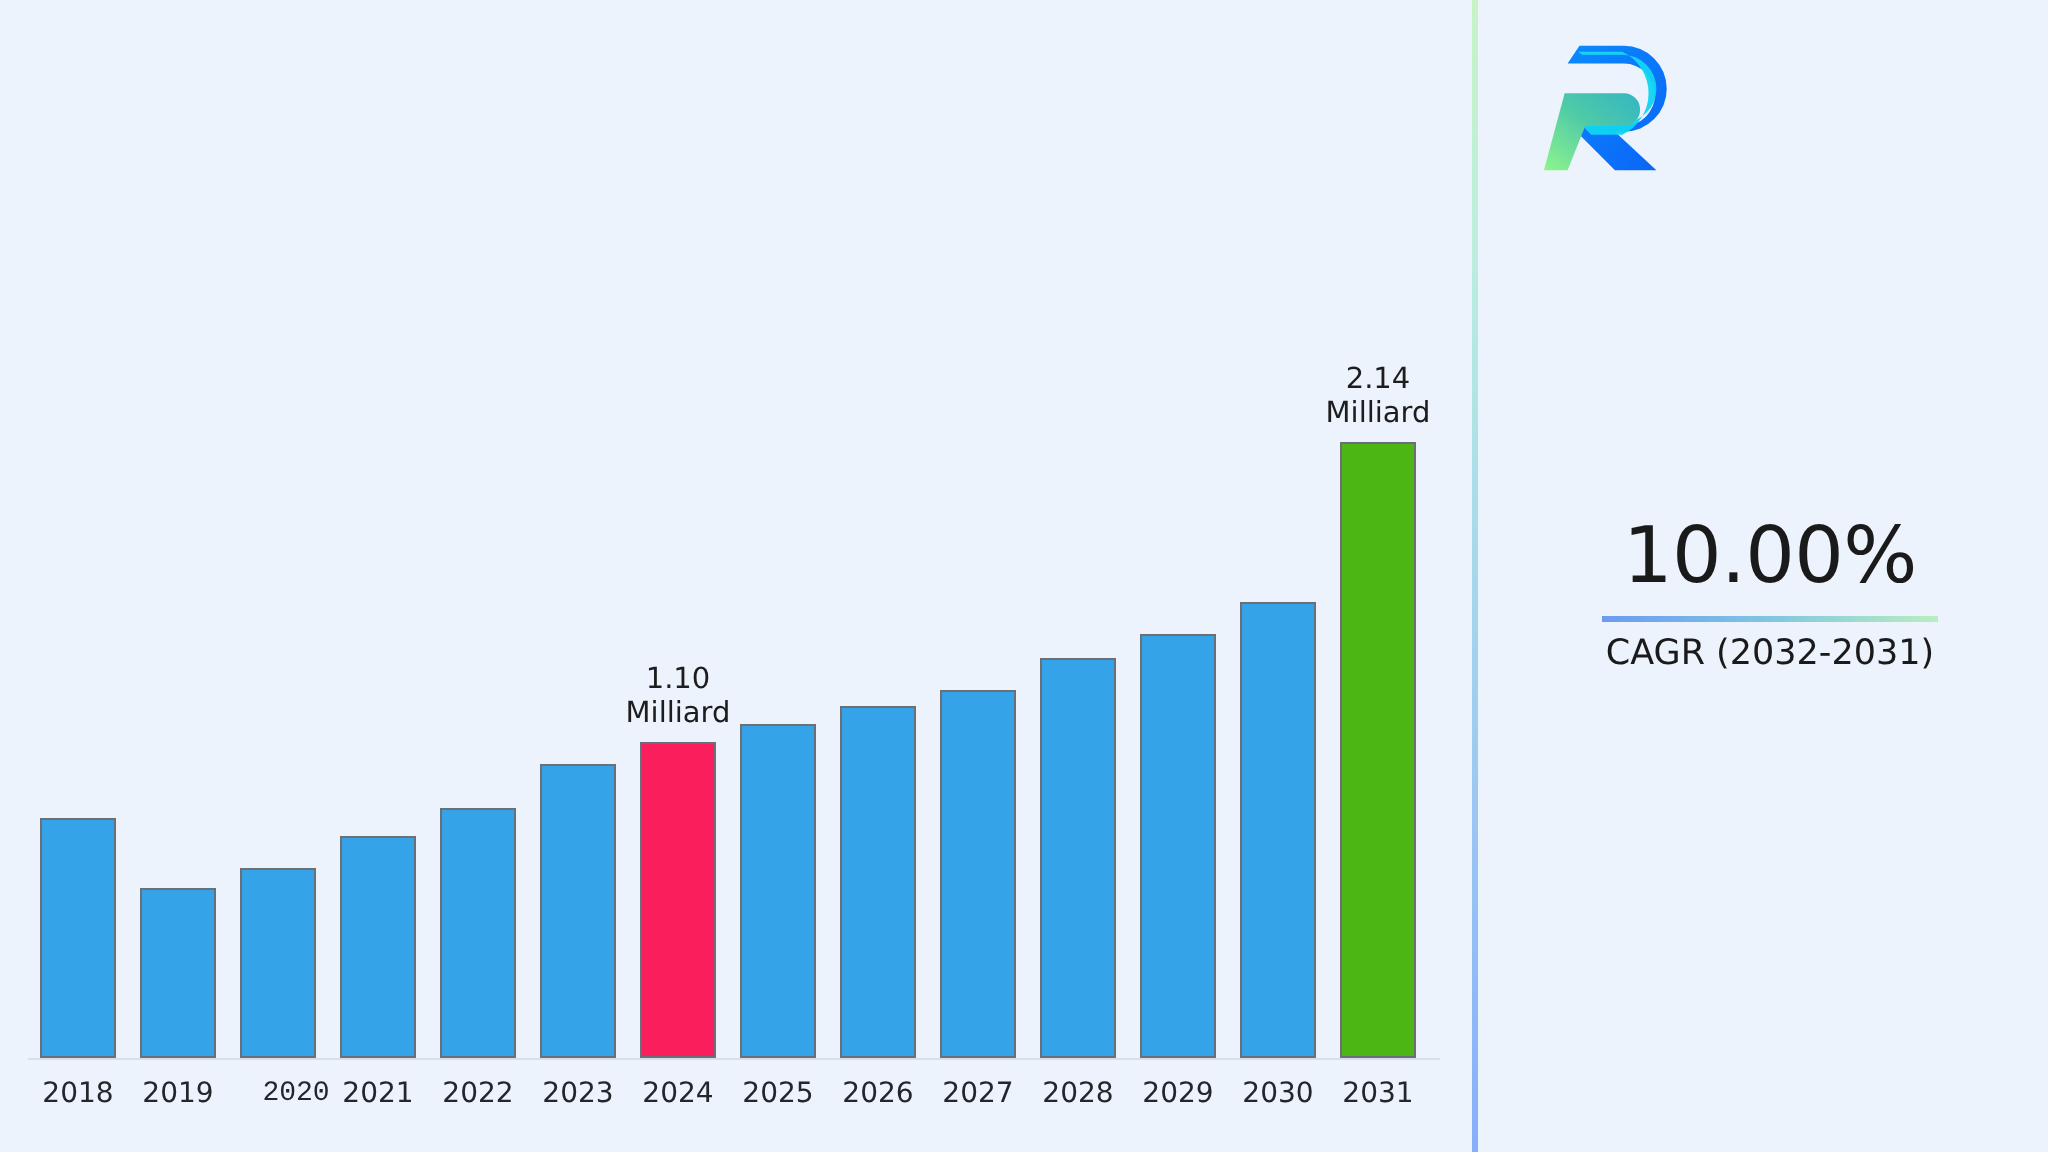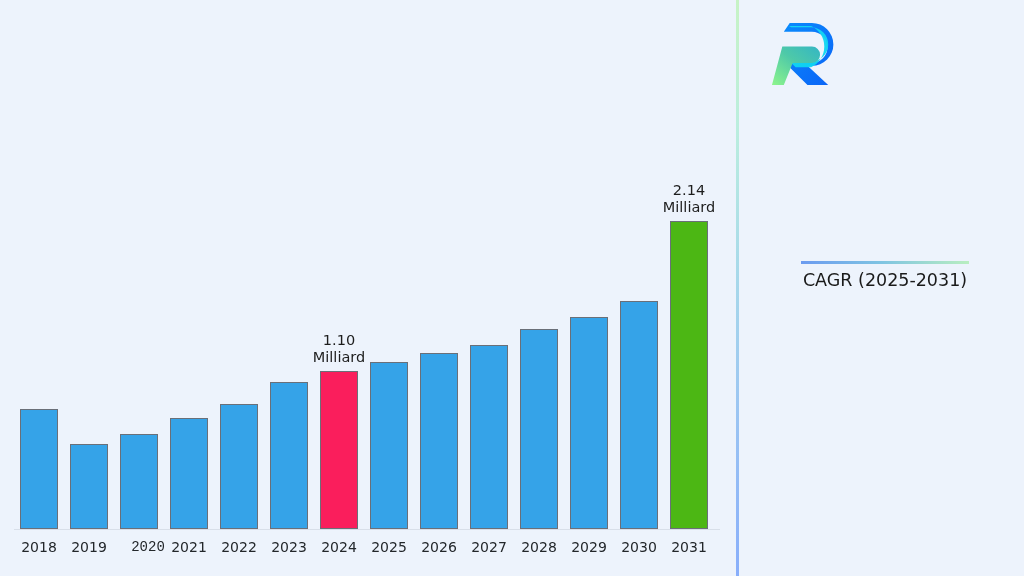--- a/index.html
+++ b/index.html
@@ -230,18 +230,19 @@
 
         <path d="M28 8 H58 A29 29 0 0 1 58 66 H52 L80 92 H52 L22 62 H58 A21 21 0 0 0 58 20 H20 Z" fill="url(#gBlue)"></path>
 
         <path d="M30 14 H57 A23 23 0 0 1 57 60 H28 L36 68 H57 A31 31 0 0 0 57 12 H27 Z" fill="url(#gCyan)" opacity="0.95"></path>
 
         <path d="M18 40 H58 A11 11 0 0 1 58 62 H32 L20 92 H4 L18 40 Z" fill="url(#gGreen)"></path>
       </svg>
     </div>
 
     <div id="cagr-block">
+      <div id="cagr-value">10.00%</div>
       <div id="cagr-rule"></div>
-      <div id="cagr-label">CAGR (2025-2031)</div>
+      <div id="cagr-label">CAGR (2032-2031)</div>
     </div>
 
   </div>
 </div>
 
 </body></html>

